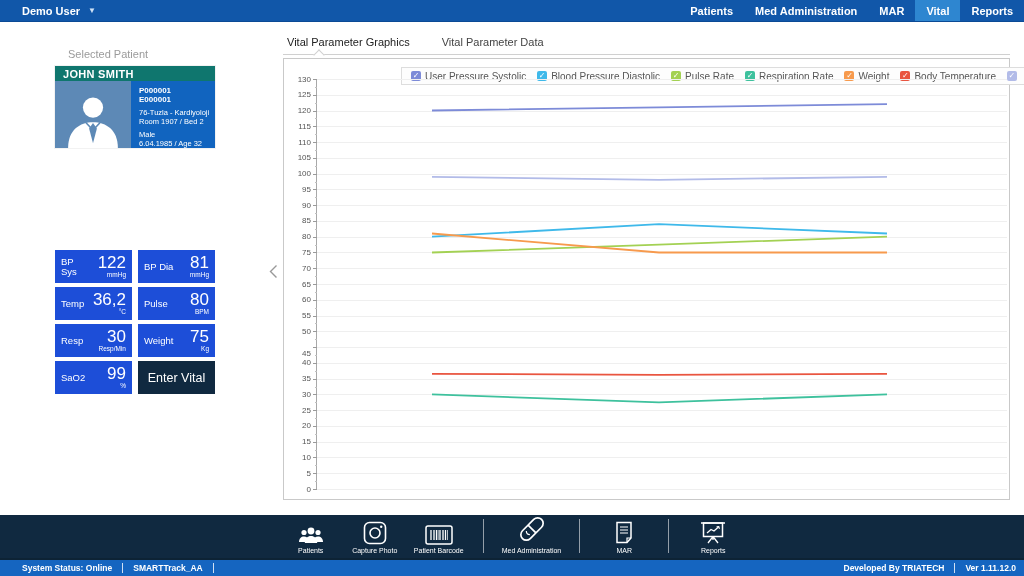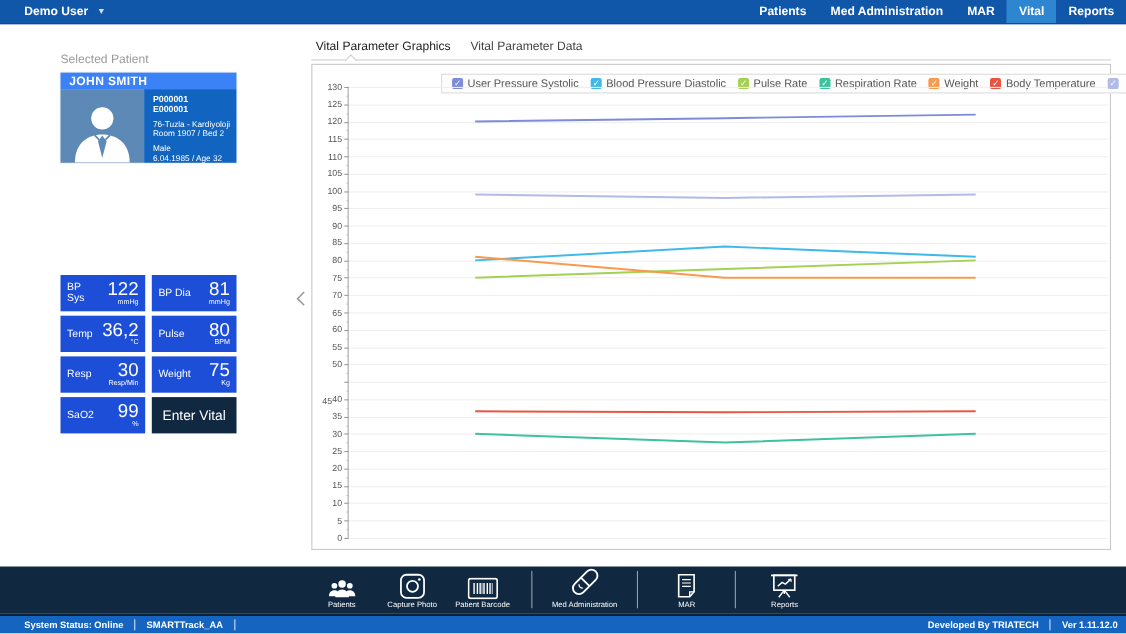--- a/index.html
+++ b/index.html
@@ -10,45 +10,45 @@
   }
   
   .topbar{position:absolute;top:0;left:0;width:1024px;height:22px;background:#1157a9;
     border-bottom:1px solid #0b4a95;display:flex;justify-content:space-between;align-items:stretch;z-index:5;}
   .user-area{display:flex;align-items:center;gap:8px;padding-left:22px;color:#fff;font-size:11px;font-weight:700;cursor:pointer;}
   .caret{font-size:8px;color:#cfe2f6;}
   .topnav{display:flex;align-items:stretch;}
   .topnav .nav-item{display:flex;align-items:center;padding:0 11px;color:#fff;font-size:11px;font-weight:700;cursor:pointer;}
   .topnav .nav-item.active{background:#2e86d0;}
   
-  .section-label{position:absolute;top:48px;left:55px;font-size:11px;color:#9b9b9b;}
+  .section-label{position:absolute;top:48px;left:68px;font-size:11px;color:#9b9b9b;}
   .patient-card{position:absolute;top:66px;left:55px;width:160px;height:82px;display:flex;flex-direction:column;
     box-shadow:0 0 0 1px rgba(0,0,0,0.05);}
-  .pc-header{height:20px;background:#3b82f6;color:#fff;font-size:11px;font-weight:700;
+  .pc-header{height:20px;background:#0f766e;color:#fff;font-size:11px;font-weight:700;
     display:flex;align-items:center;padding-left:8px;letter-spacing:.3px;}
   .pc-body{flex:1;display:flex;}
   .pc-photo{width:76px;background:#5d89b6;display:flex;align-items:flex-end;justify-content:center;overflow:hidden;}
   .pc-info{flex:1;background:#1164bf;color:#fff;padding:5px 0 0 8px;font-size:7.5px;line-height:9px;}
   .pc-info .pid{font-weight:700;font-size:8px;}
   .pc-gap{height:4px;}
   
   .tiles{position:absolute;top:250px;left:55px;width:160px;display:grid;
     grid-template-columns:77px 77px;grid-auto-rows:33px;gap:4px 6px;}
   .tile{background:#1d4ed8;color:#fff;display:flex;justify-content:space-between;align-items:center;
     padding:2px 6px 2px 6px;cursor:pointer;}
   .tile .tl{font-size:9.5px;width:30px;line-height:10px;}
   .tile .tv{display:flex;flex-direction:column;align-items:flex-end;line-height:1;}
   .tile .tv .v{font-size:17px;font-weight:400;}
   .tile .tv .u{font-size:6.5px;margin-top:1px;}
   .enter-vital{background:#102940;color:#fff;display:flex;align-items:center;justify-content:center;
     font-size:12.5px;cursor:pointer;}
   .collapse-handle{position:absolute;top:261px;left:266px;width:14px;height:20px;display:flex;
     align-items:center;justify-content:center;cursor:pointer;}
   
-  .tabs{position:absolute;top:36px;left:283px;width:727px;display:flex;gap:18px;
+  .tabs{position:absolute;top:36px;left:283px;width:727px;display:flex;gap:32px;
     padding:0 0 6px 4px;border-bottom:1px solid #d0d0d0;font-size:11px;color:#444;}
   .tab{cursor:pointer;}
   .tab.active{color:#222;}
   .tab-notch{position:absolute;left:32px;bottom:-4.5px;width:8px;height:8px;background:#fff;
     border-left:1px solid #d0d0d0;border-top:1px solid #d0d0d0;transform:rotate(45deg);}
   
   .chart-box{position:absolute;top:58px;left:283px;width:727px;height:442px;background:#fff;
     border:1px solid #c9c9c9;}
   .legend{position:absolute;top:8px;left:117px;height:18px;display:flex;align-items:center;gap:11px;
     padding:0 9px;border:1px solid #ddd;background:#fdfdfd;white-space:nowrap;}
@@ -244,21 +244,21 @@
       <div class="gridline" style="top: 299.615px;"></div>
       <div class="ytick" style="top: 299.615px;"></div>
       <div class="ylabel" style="top: 296.115px;">35</div>
       <div class="ytick-minor" style="top: 291.731px;"></div>
       <div class="gridline" style="top: 283.846px;"></div>
       <div class="ytick" style="top: 283.846px;"></div>
       <div class="ylabel" style="top: 280.346px;">40</div>
       <div class="ytick-minor" style="top: 275.962px;"></div>
       <div class="gridline" style="top: 268.077px;"></div>
       <div class="ytick" style="top: 268.077px;"></div>
-      <div class="ylabel" style="top: 282px; text-align: center;">45</div>
+      <div class="ylabel" style="top: 271px;">45</div>
       <div class="ytick-minor" style="top: 260.192px;"></div>
       <div class="gridline" style="top: 252.308px;"></div>
       <div class="ytick" style="top: 252.308px;"></div>
       <div class="ylabel" style="top: 248.808px;">50</div>
       <div class="ytick-minor" style="top: 244.423px;"></div>
       <div class="gridline" style="top: 236.538px;"></div>
       <div class="ytick" style="top: 236.538px;"></div>
       <div class="ylabel" style="top: 233.038px;">55</div>
       <div class="ytick-minor" style="top: 228.654px;"></div>
       <div class="gridline" style="top: 220.769px;"></div>

